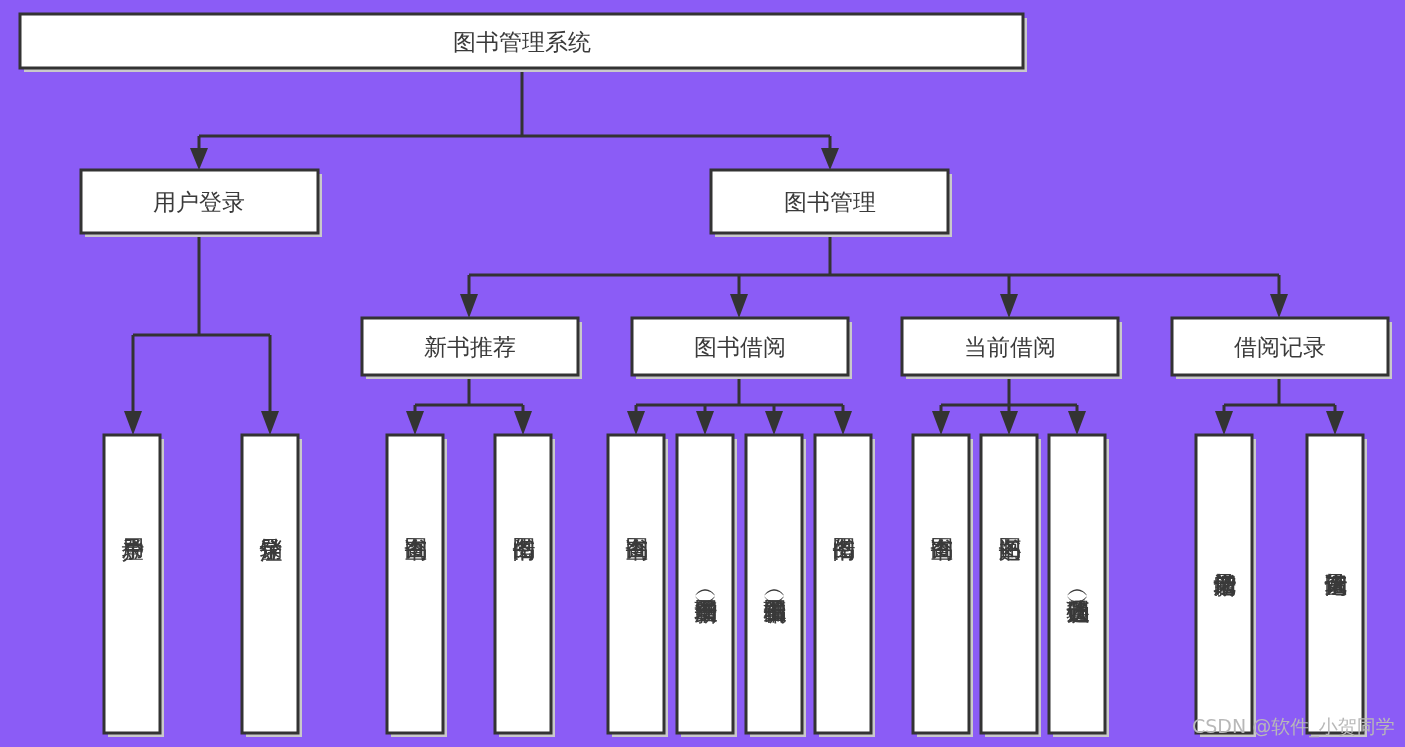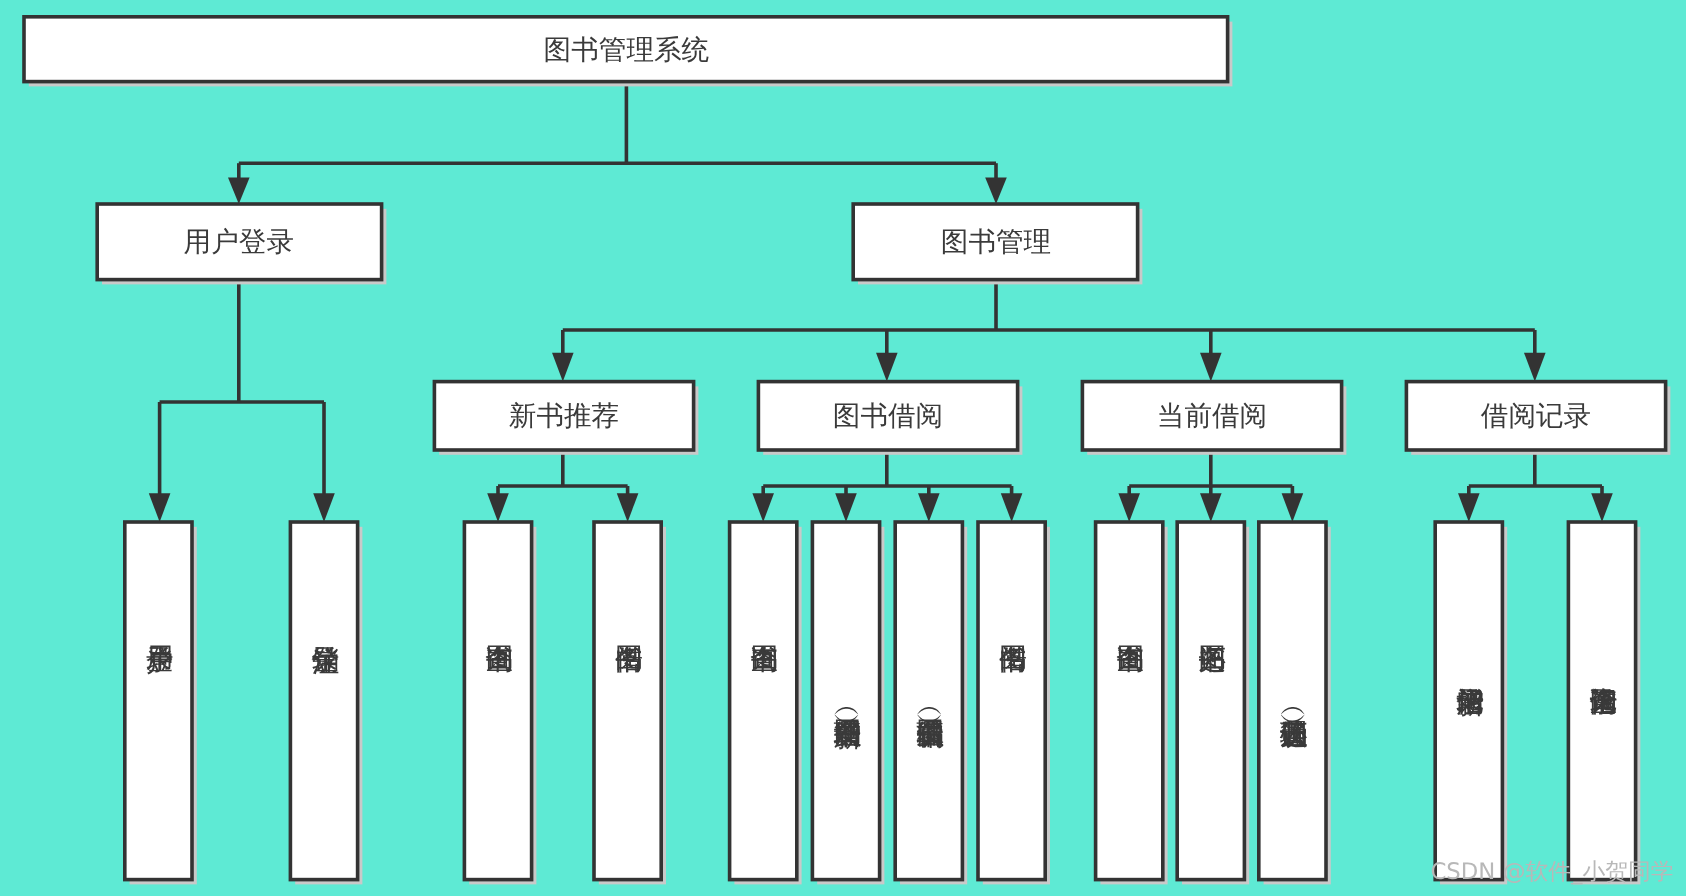--- a/index.html
+++ b/index.html
@@ -8,21 +8,21 @@
     padding: 0;
     background: #ffffff;
   }
   body {
     font-family: "DejaVu Sans", "Liberation Sans", sans-serif;
   }
   #diagram-root {
     position: relative;
     width: 1405px;
     height: 747px;
-    background: #5eead4;
+    background: #8b5cf6;
     overflow: hidden;
   }
   svg.diagram-canvas {
     position: absolute;
     left: 0;
     top: 0;
     width: 1405px;
     height: 747px;
     display: block;
   }

